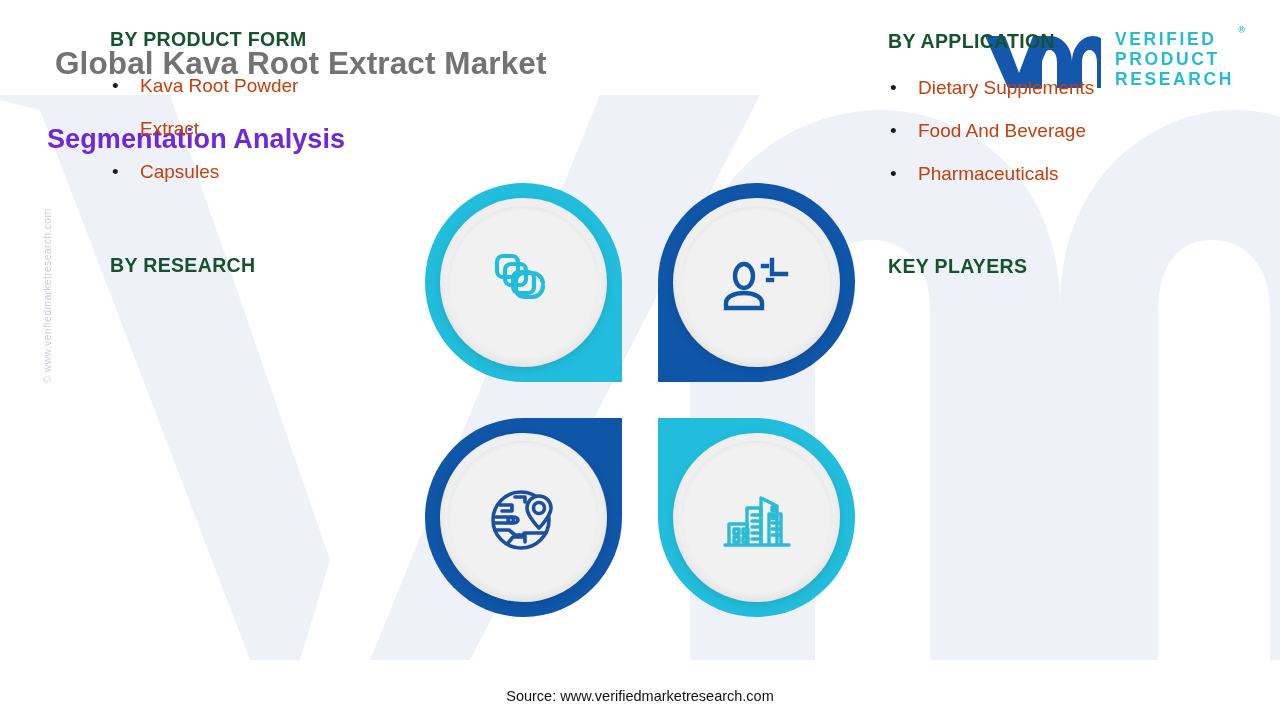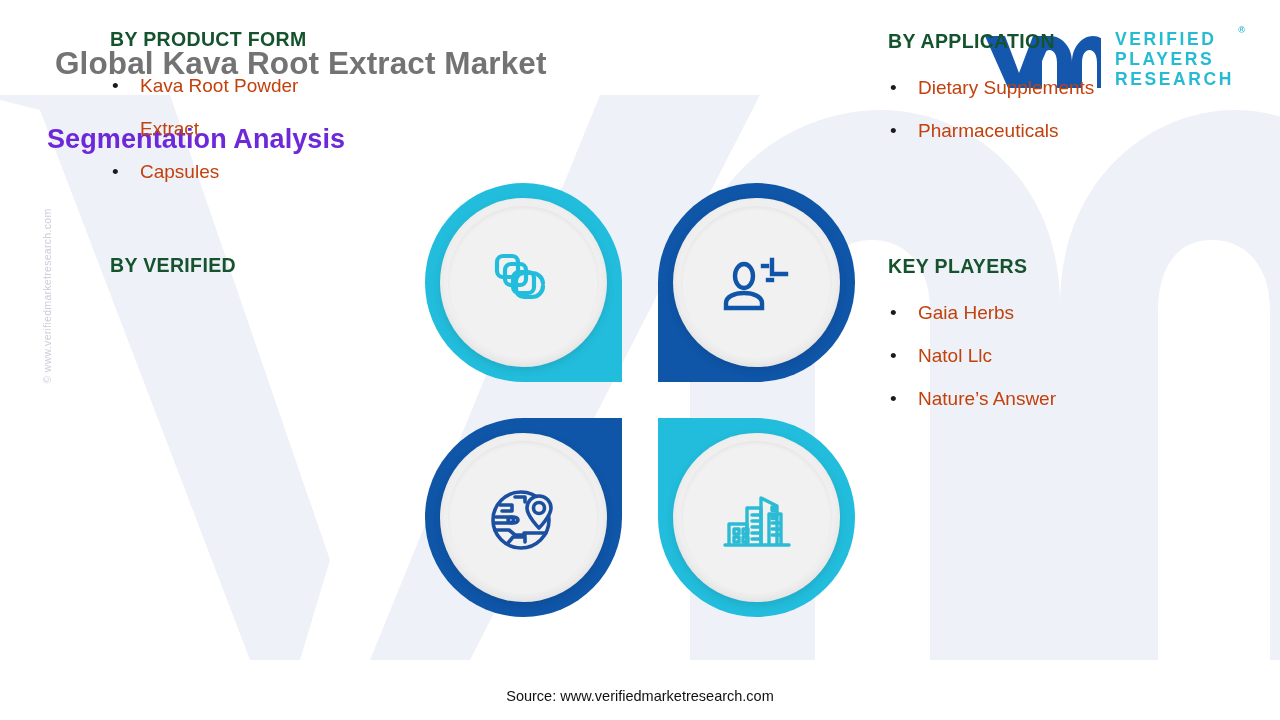--- a/index.html
+++ b/index.html
@@ -276,61 +276,57 @@
                  C89 19, 99 8, 110 8
                  C121 8, 129 19, 129 34
                  L129 60 L114 60 L114 35
                  C114 27, 111 22, 106.5 22
                  C102 22, 99 27, 99 35
                  L99 60 L89 60 Z"></path>
       </g>
     </svg>
     <div id="logo-text">
       <div class="lt-line">VERIFIED</div>
-      <div class="lt-line">PLAYERS</div>
+      <div class="lt-line">PRODUCT</div>
       <div class="lt-line">RESEARCH</div>
       <span id="logo-reg">®</span>
     </div>
   </div>
 </div>
 
 <div class="col" id="col-left">
 
   <div class="block" id="block-product-form" style="top:28px;left:0;">
     <div class="block-heading">BY PRODUCT FORM</div>
     <ul class="block-list">
       <li class="wrap"> Kava Root Powder
 Extract</li>
       <li> Capsules</li>
     </ul>
   </div>
 
   <div class="block" id="block-geography" style="top:254px;left:0;">
-    <div class="block-heading">BY VERIFIED</div>
+    <div class="block-heading">BY RESEARCH</div>
   </div>
 
 </div>
 
 <div class="col" id="col-right">
 
   <div class="block" id="block-application" style="top:30px;left:0;">
     <div class="block-heading">BY APPLICATION</div>
     <ul class="block-list">
       <li>Dietary Supplements</li>
+      <li>Food And Beverage</li>
       <li>Pharmaceuticals</li>
     </ul>
   </div>
 
   <div class="block" id="block-key-players" style="top:255px;left:0;">
     <div class="block-heading">KEY PLAYERS</div>
-    <ul class="block-list">
-      <li>Gaia Herbs</li>
-      <li>Natol Llc</li>
-      <li>Nature’s Answer</li>
-    </ul>
   </div>
 
 </div>
 
 <div id="pinwheel">
 
   <div class="quad" id="quad-product">
     <div class="ring"></div>
     <div class="corner"></div>
     <div class="disc"></div>

